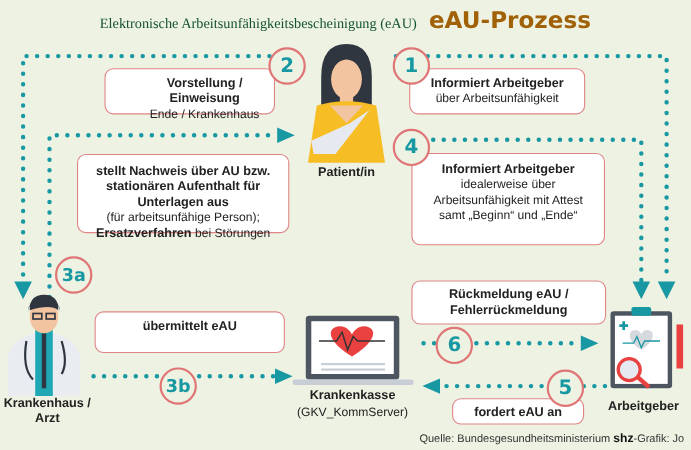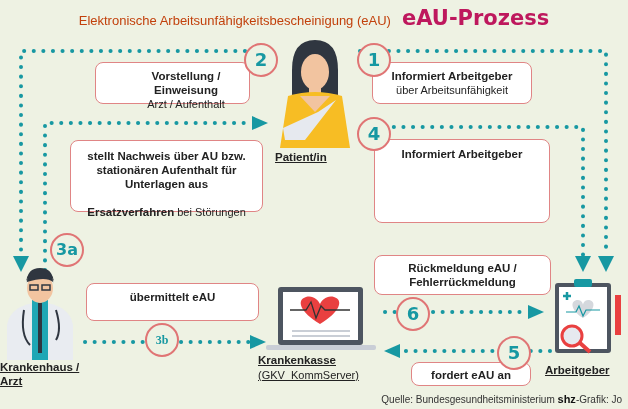--- a/index.html
+++ b/index.html
@@ -1,24 +1,24 @@
 <!DOCTYPE html>
 <html><head>
 <meta charset="utf-8">
 <style>
   html,body{margin:0;padding:0;}
   body{width:628px;height:409px;background:#eef2e3;position:relative;overflow:hidden;font-family:"DejaVu Sans","Liberation Sans",sans-serif;color:#222;}
   .abs{position:absolute;}
   .title{left:0;width:628px;top:6px;text-align:center;white-space:nowrap;}
-  .title .sub{font-size:13px;color:#c2410c;font-family:Liberation Sans, sans-serif;}
-  .title .main{font-size:21px;font-weight:bold;color:#be185d;margin-left:6px;}
+  .title .sub{font-size:13px;color:#14532d;font-family:Liberation Serif, serif;}
+  .title .main{font-size:21px;font-weight:bold;color:#a16207;margin-left:6px;}
   .box{position:absolute;background:#fff;border:1.5px solid #e08585;border-radius:8px;text-align:center;font-size:11px;line-height:14px;box-sizing:border-box;font-family:"Liberation Sans",sans-serif;}
   .box b{font-size:11.5px;}
   .badge{position:absolute;width:30px;height:30px;border-radius:50%;border:2px solid #e07575;background:#eef2e3;color:#1798a2;font-weight:bold;font-size:18px;text-align:center;line-height:30px;font-family:"DejaVu Sans",sans-serif;}
-  .label{position:absolute;font-size:11px;font-family:"Liberation Sans",sans-serif;text-decoration:underline;}
+  .label{position:absolute;text-align:center;font-size:11px;font-family:"Liberation Sans",sans-serif;}
   .label b{font-size:11.5px;}
   svg{position:absolute;left:0;top:0;}
   .source{right:6px;bottom:4px;font-size:10px;color:#333;font-family:"Liberation Sans",sans-serif;text-align:right;}
   .source .brand{font-weight:bold;font-size:11px;color:#111;}
 </style>
 </head>
 <body>
 
 <svg width="628" height="409">
   <g fill="none" stroke="#1798a2" stroke-width="4" stroke-linecap="round" stroke-dasharray="0.1 9.5">
@@ -92,51 +92,52 @@
   </g>
 </svg>
 
 <div class="abs title">
   <span class="sub">Elektronische Arbeitsunfähigkeitsbescheinigung (eAU)</span>
   <span class="main">eAU-Prozess</span>
 </div>
 
 <div class="box" style="left:95px;top:62px;width:155px;height:42px;padding-top:6px;padding-left:27px;">
   <b>Vorstellung / Einweisung</b><br>
-  <span>Arzt / Aufenthalt</span>
+  <span>Ende / Krankenhaus</span>
 </div>
 <div class="badge" style="left:244px;top:43px;">2</div>
 
 <div class="box" style="left:372px;top:62px;width:160px;height:42px;padding-top:6px;">
   <b>Informiert Arbeitgeber</b><br>
   <span>über Arbeitsunfähigkeit</span>
 </div>
 <div class="badge" style="left:357px;top:43px;">1</div>
 
 <div class="label" style="left:275px;top:151px;width:80px;">
   <b>Patient/in</b>
 </div>
 
 <div class="box" style="left:70px;top:140px;width:193px;height:72px;padding:8px 6px 0 6px;">
   <b>stellt Nachweis über AU bzw. stationären Aufenthalt für Unterlagen aus</b><br>
-  <br>
+  <span>(für arbeitsunfähige Person);</span><br>
   <b>Ersatzverfahren</b>
   <span>bei Störungen</span>
 </div>
 <div class="badge" style="left:50px;top:233px;font-size:16px;">3a</div>
 
 <div class="box" style="left:374px;top:139px;width:176px;height:84px;padding:7px 6px 0 6px;">
   <b>Informiert Arbeitgeber</b><br>
+  <span>idealerweise über Arbeitsunfähigkeit mit Attest samt „Beginn“ und „Ende“</span>
 </div>
 <div class="badge" style="left:357px;top:117px;">4</div>
 
 <div class="box" style="left:86px;top:283px;width:173px;height:38px;padding-top:6px;">
   <b>übermittelt eAU</b><br>
 </div>
-<div class="badge" style="left:145px;top:323px;font-size:12px;font-family:Liberation Serif, serif;">3b</div>
+<div class="badge" style="left:145px;top:334px;font-size:16px;">3b</div>
 
 <div class="label" style="left:0px;top:360px;width:86px;line-height:14px;">
   <b>Krankenhaus / Arzt</b>
 </div>
 
 <div class="label" style="left:258px;top:353px;width:125px;line-height:15px;">
   <b>Krankenkasse</b><br>
   <span>(GKV_KommServer)</span>
 </div>
 

